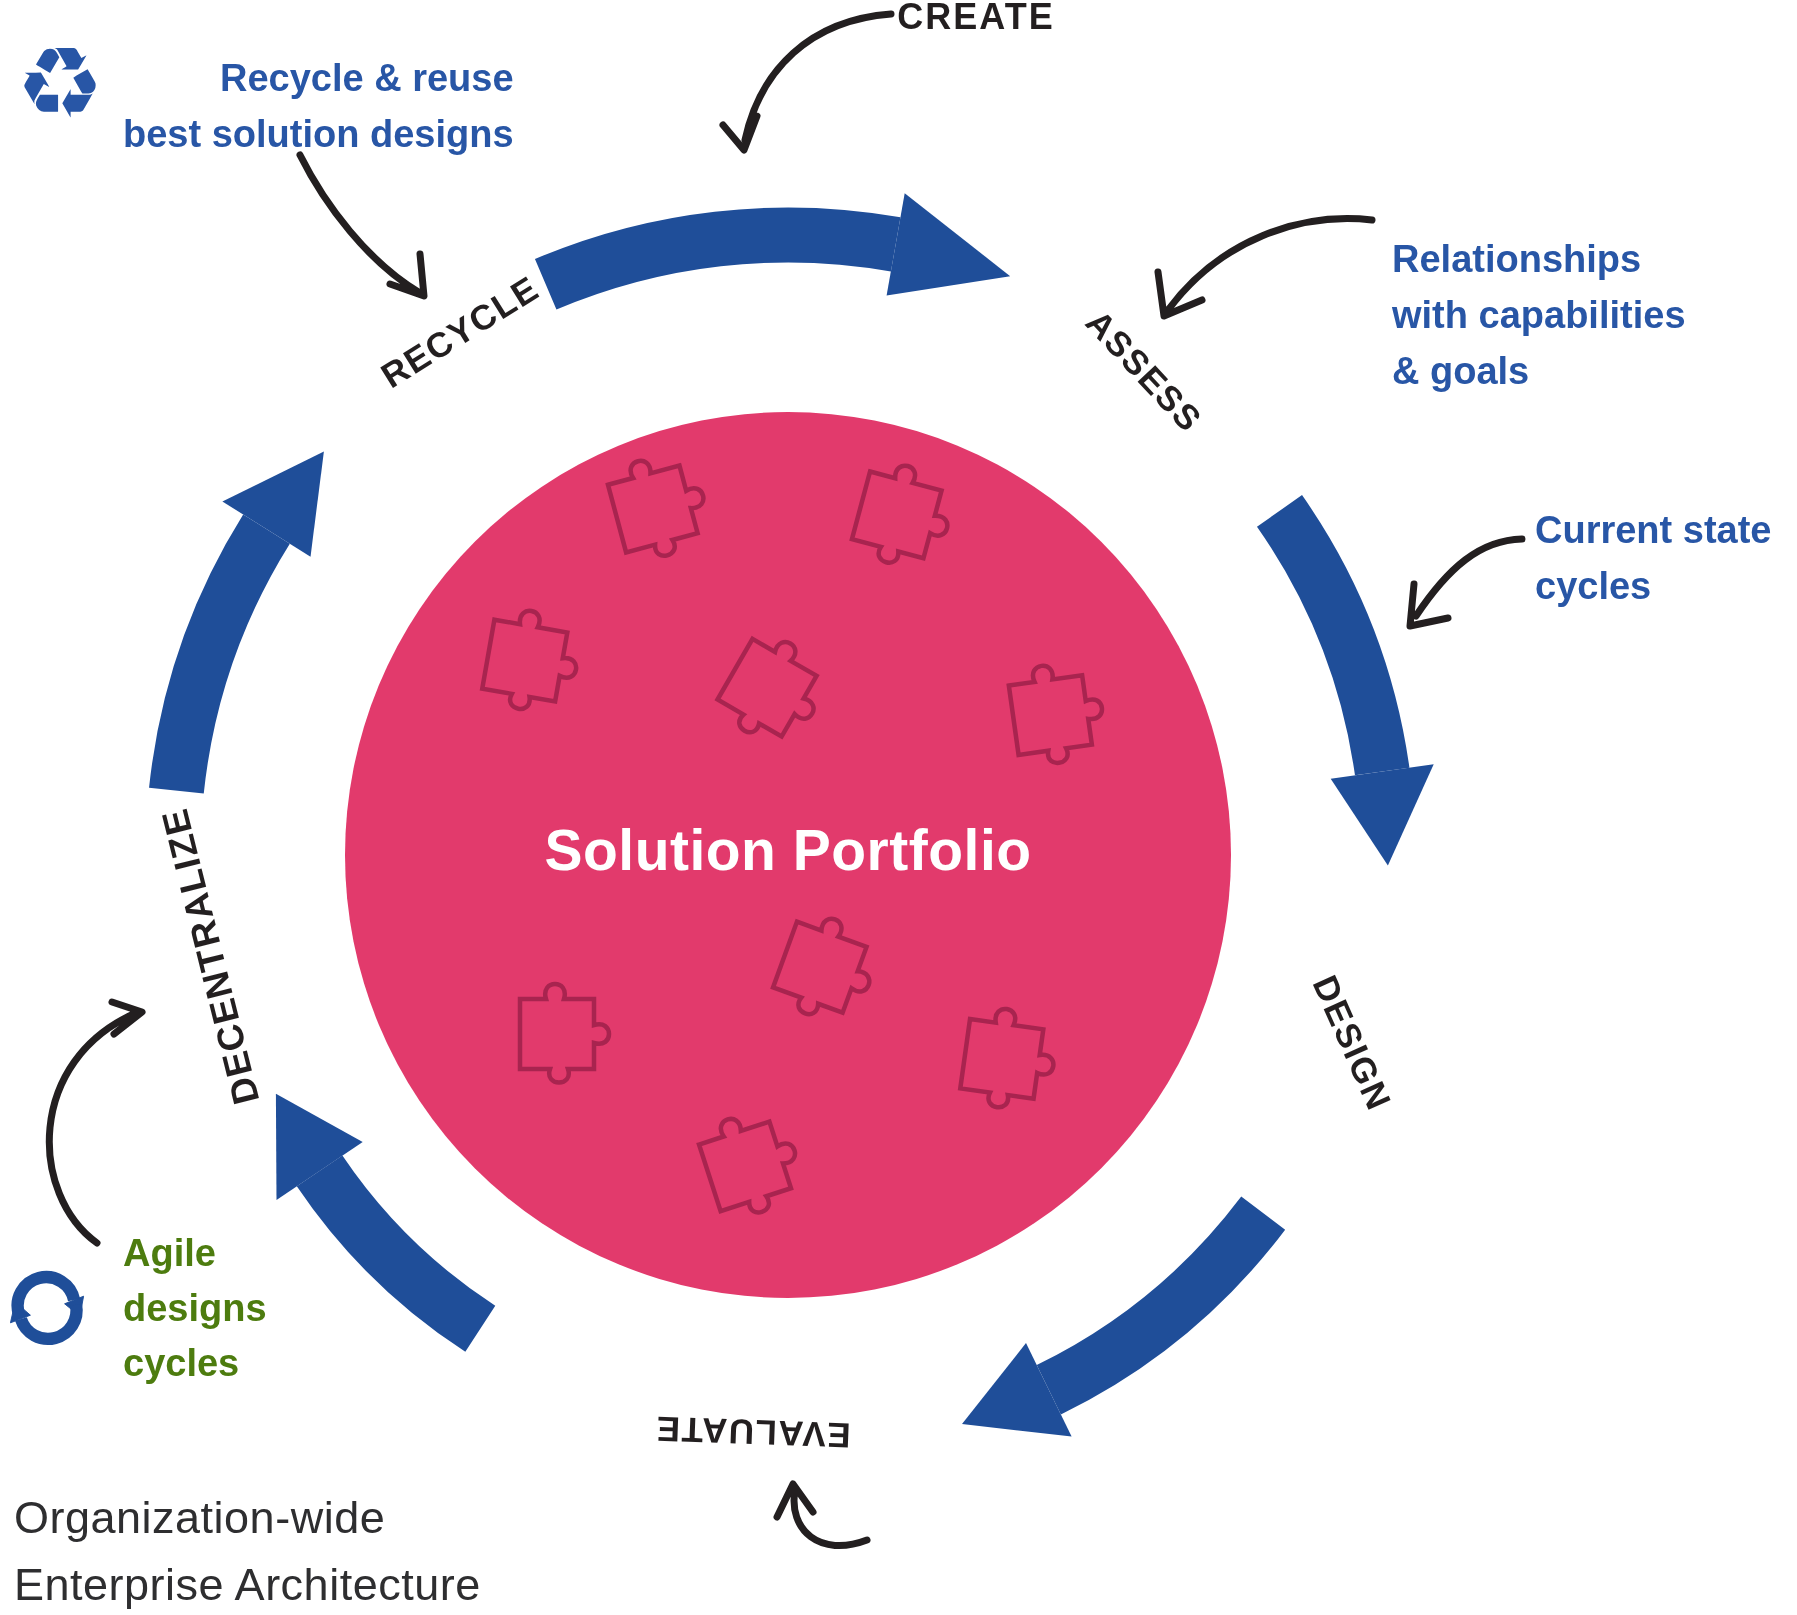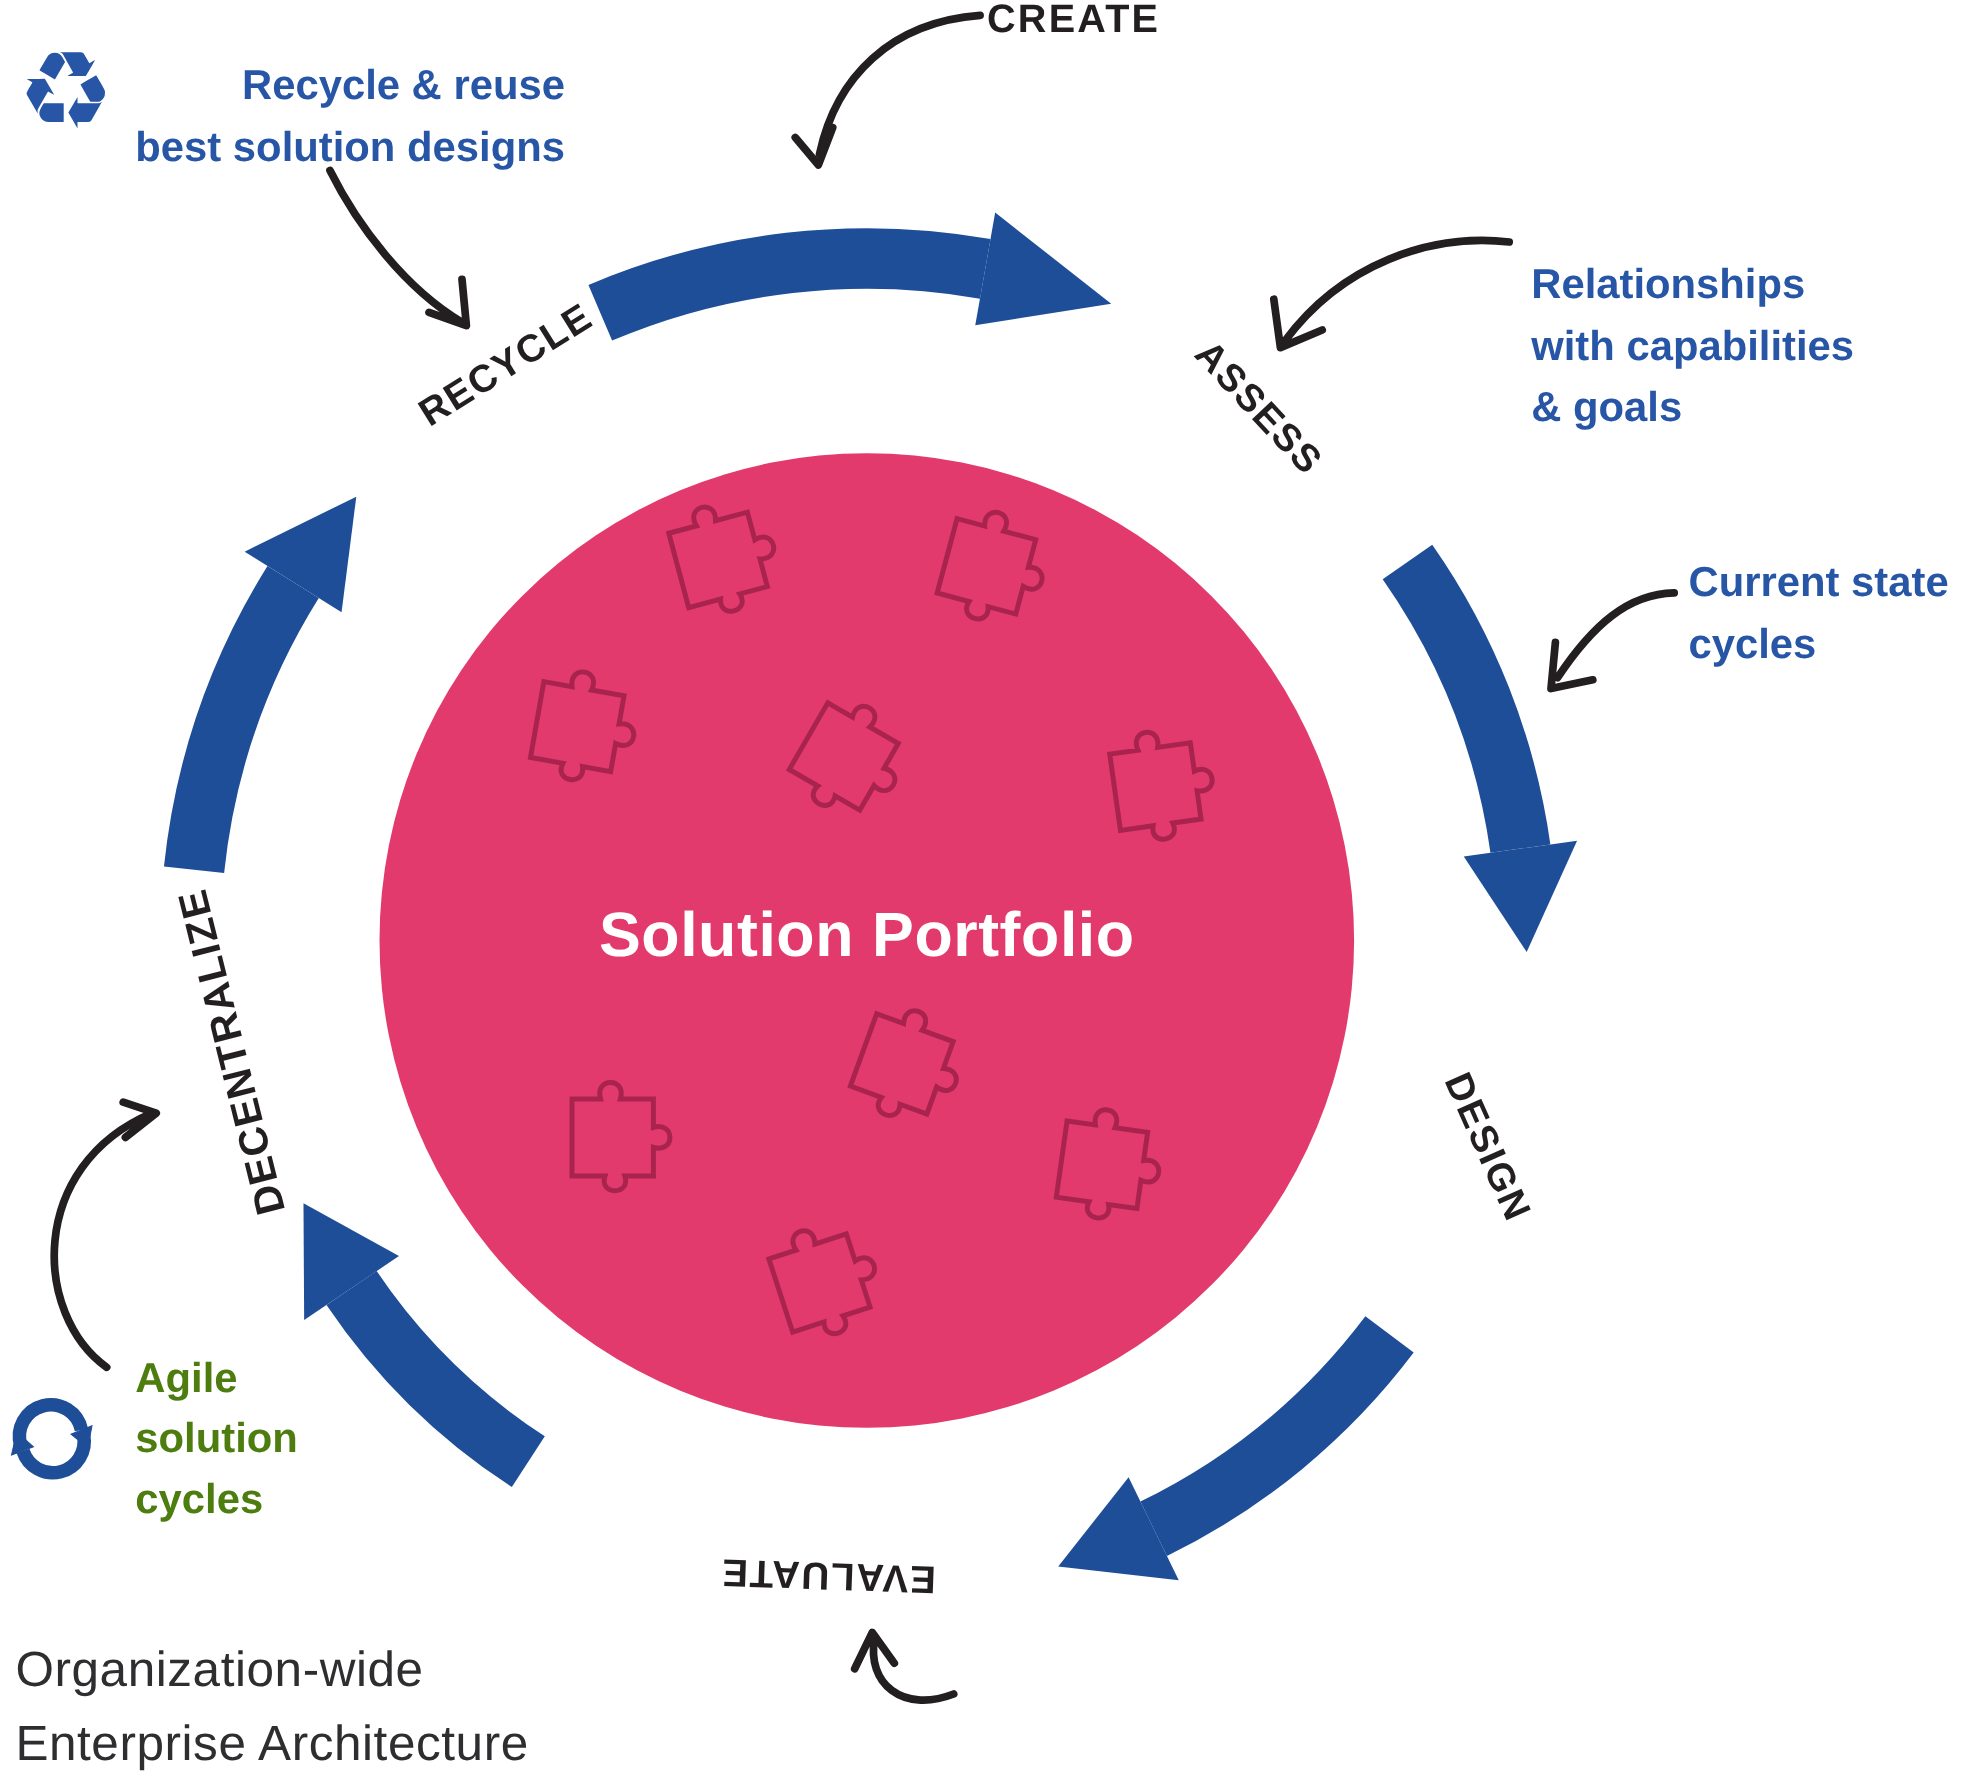--- a/index.html
+++ b/index.html
@@ -118,21 +118,21 @@
   </div>
 
   <div class="note blue-note" style="left: 1535px; top: 502px; color: rgb(40, 86, 166);">
     <div>Current state</div>
     <div>cycles</div>
   </div>
 
 
   <div class="note blue-note" style="left: 123px; top: 1226px; line-height: 55px; color: #4d7c0f;">
     <div>Agile</div>
-    <div>solution</div>
+    <div>designs</div>
     <div>cycles</div>
   </div>
 
   <div class="footer-text" style="left: 14px; top: 1484px; color: rgb(46, 46, 48);">
     <div>Organization-wide</div>
     <div>Enterprise Architecture</div>
   </div>
 
 </div>
 

